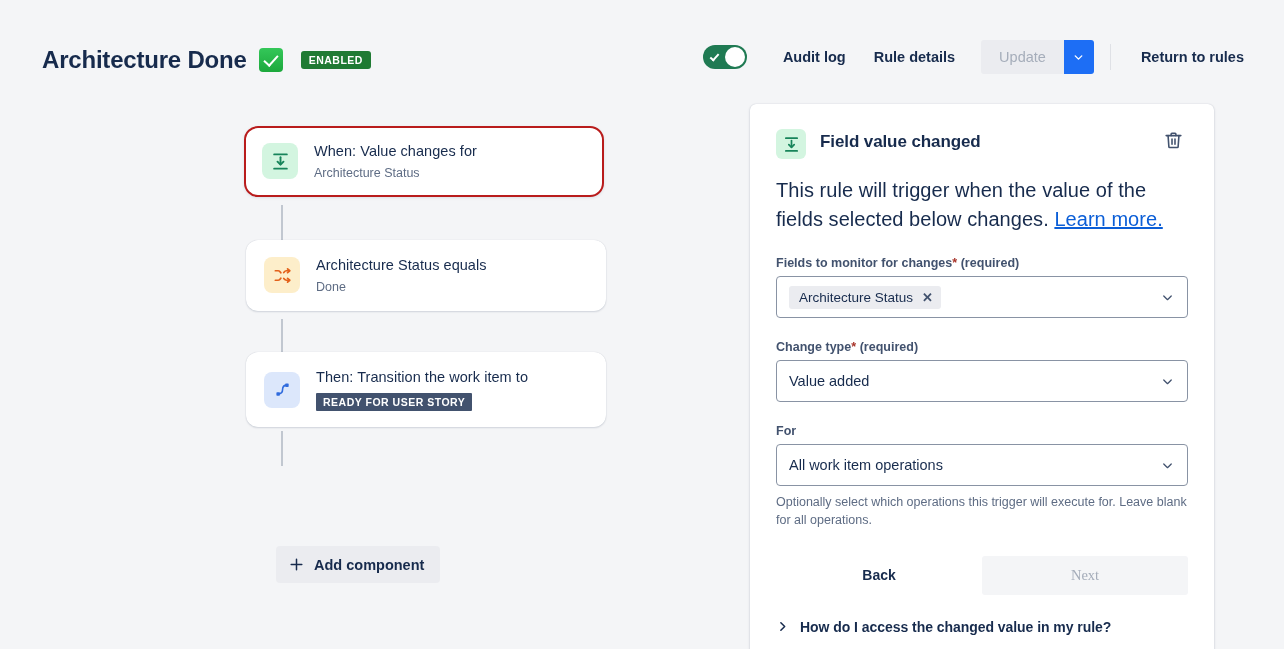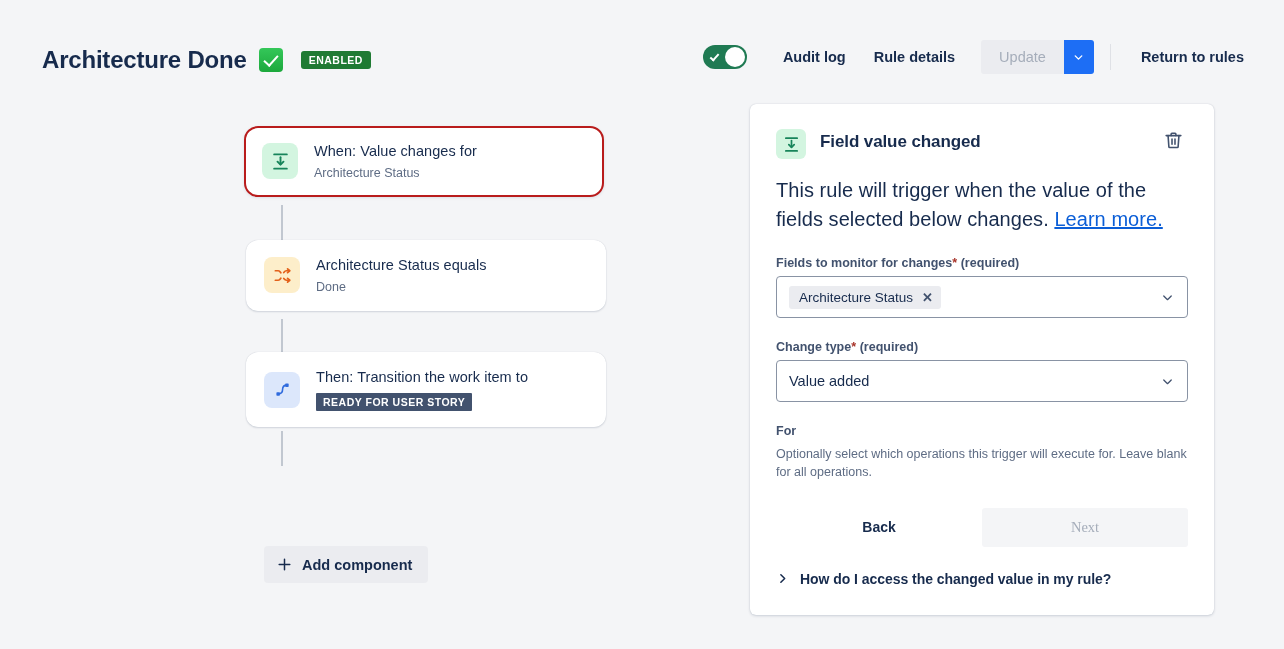--- a/index.html
+++ b/index.html
@@ -131,21 +131,21 @@
     font-size: 12.5px; color: #5e6c84; margin-top: 3px; line-height: 1.3;
   }
   .lozenge {
     display: inline-block; margin-top: 5px;
     background: #42526e; color: #ffffff;
     font-size: 10.5px; font-weight: 700; letter-spacing: 0.5px;
     padding: 3px 7px; border-radius: 1px; line-height: 1.2;
   }
 
   .add-component {
-    position: absolute; left: 20px; top: 420px;
+    position: absolute; left: 32px; top: 420px;
     background: #ebecf0; border: none; border-radius: 4px;
     font-family: "Liberation Sans", sans-serif;
     font-size: 14.5px; font-weight: 700; color: #172b4d;
     padding: 10px 16px 10px 12px; cursor: pointer;
     display: flex; align-items: center; gap: 9px;
   }
 
   
   .panel {
     position: absolute; left: 750px; top: 104px;
@@ -386,20 +386,28 @@
       <span class="chev">
         <svg width="15" height="15" viewBox="0 0 24 24" fill="none">
           <path d="M6 9.5l6 6 6-6" stroke="#42526e" stroke-width="2" stroke-linecap="round" stroke-linejoin="round"></path>
         </svg>
       </span>
     </div>
 
     <div class="field-label">
       <span>For</span>
     </div>
+    <div class="select">
+      <span class="value">All work item operations</span>
+      <span class="chev">
+        <svg width="15" height="15" viewBox="0 0 24 24" fill="none">
+          <path d="M6 9.5l6 6 6-6" stroke="#42526e" stroke-width="2" stroke-linecap="round" stroke-linejoin="round"></path>
+        </svg>
+      </span>
+    </div>
     <div class="helper">Optionally select which operations this trigger will execute for. Leave blank for all operations.</div>
 
     <div class="panel-actions">
       <button class="btn-back">Back</button>
       <button class="btn-next">Next</button>
     </div>
 
     <div class="expander">
       <svg width="13" height="13" viewBox="0 0 24 24" fill="none">
         <path d="M9 5l7 7-7 7" stroke="#172b4d" stroke-width="2.8" stroke-linecap="round" stroke-linejoin="round"></path>

